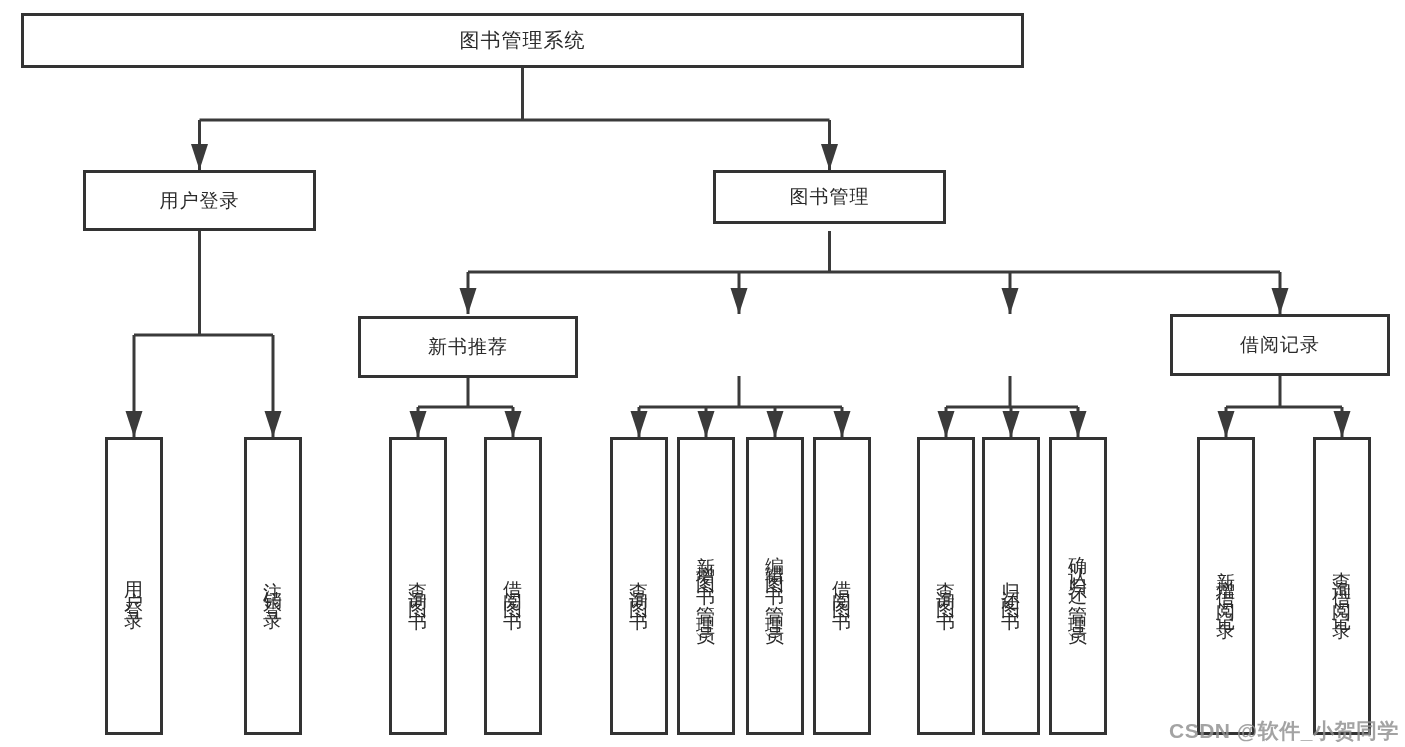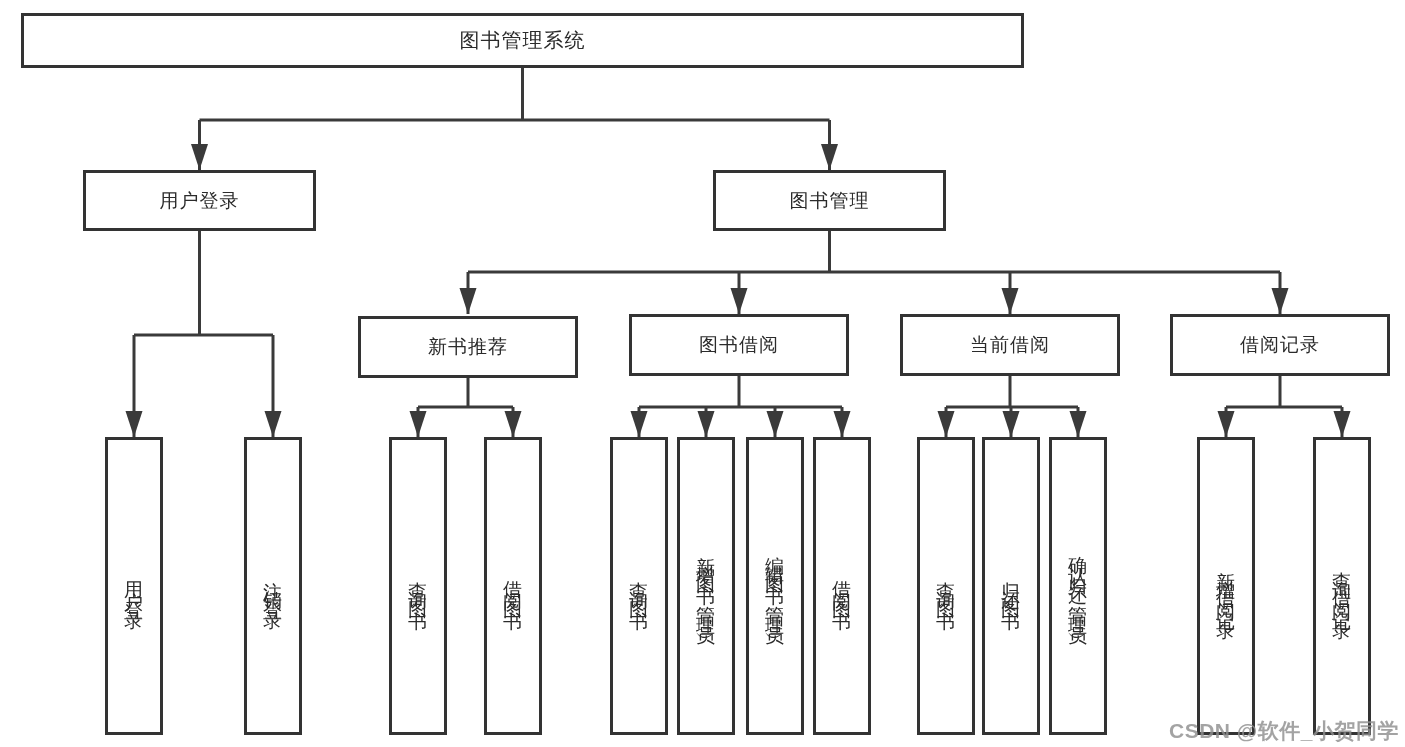--- a/index.html
+++ b/index.html
@@ -93,32 +93,26 @@
     </g>
   </svg>
 
   <div class="node root" style="left:21px;top:13px;width:1003px;height:55px">
     <span class="hlabel">图书管理系统</span>
   </div>
 
   <div class="node" style="left:83px;top:170px;width:233px;height:61px">
     <span class="hlabel">用户登录</span>
   </div>
-  <div class="node" style="left:713px;top:170px;width:233px;height:61px">
+  <div class="node" style="left:713px;top:170px;width:233px;height:54px">
     <span class="hlabel">图书管理</span>
   </div>
 
   <div class="node" style="left:358px;top:316px;width:220px;height:62px">
     <span class="hlabel">新书推荐</span>
-  </div>
-  <div class="node" style="left:629px;top:314px;width:220px;height:62px">
-    <span class="hlabel">图书借阅</span>
-  </div>
-  <div class="node" style="left:900px;top:314px;width:220px;height:62px">
-    <span class="hlabel">当前借阅</span>
   </div>
   <div class="node" style="left:1170px;top:314px;width:220px;height:62px">
     <span class="hlabel">借阅记录</span>
   </div>
 
   <div class="node" style="left:105px;top:437px;width:58px;height:298px">
     <span class="vlabel">用户登录</span>
   </div>
   <div class="node" style="left:244px;top:437px;width:58px;height:298px">
     <span class="vlabel">注销登录</span>

